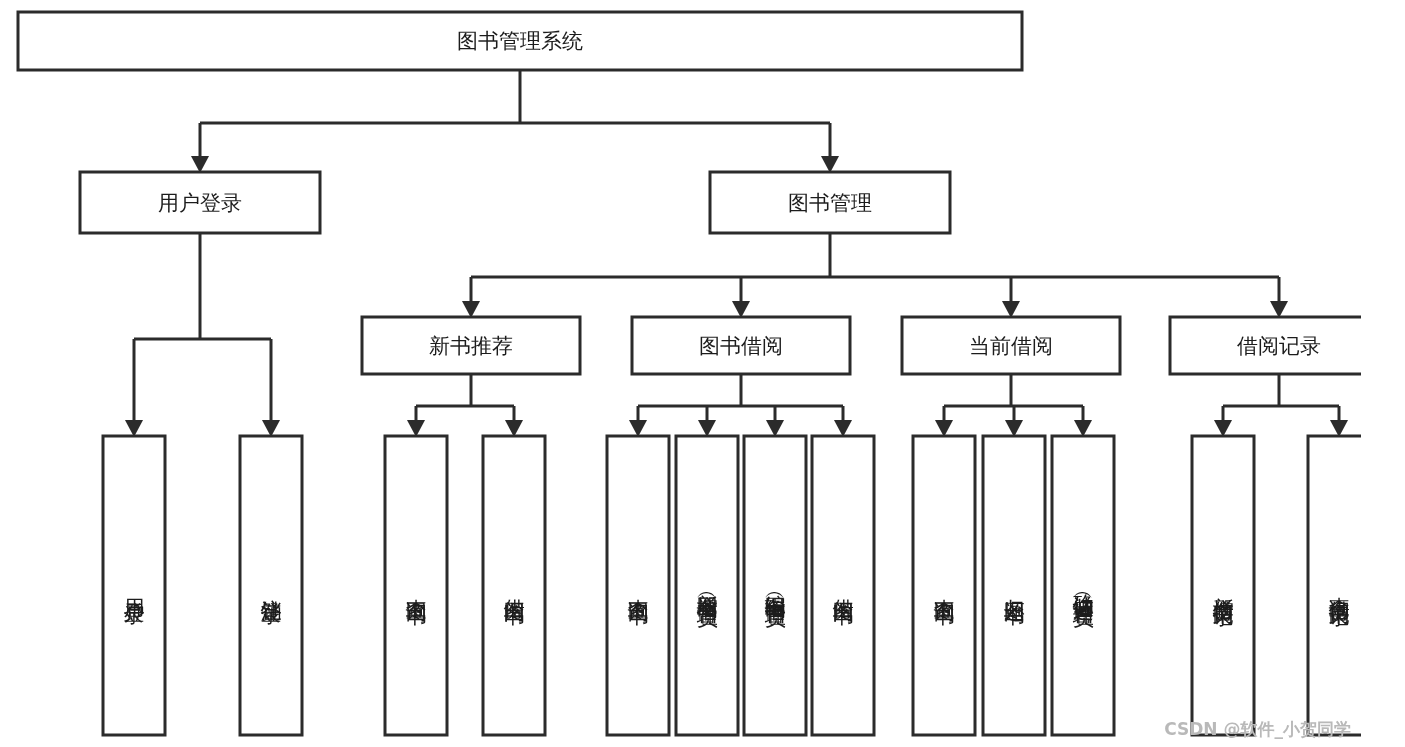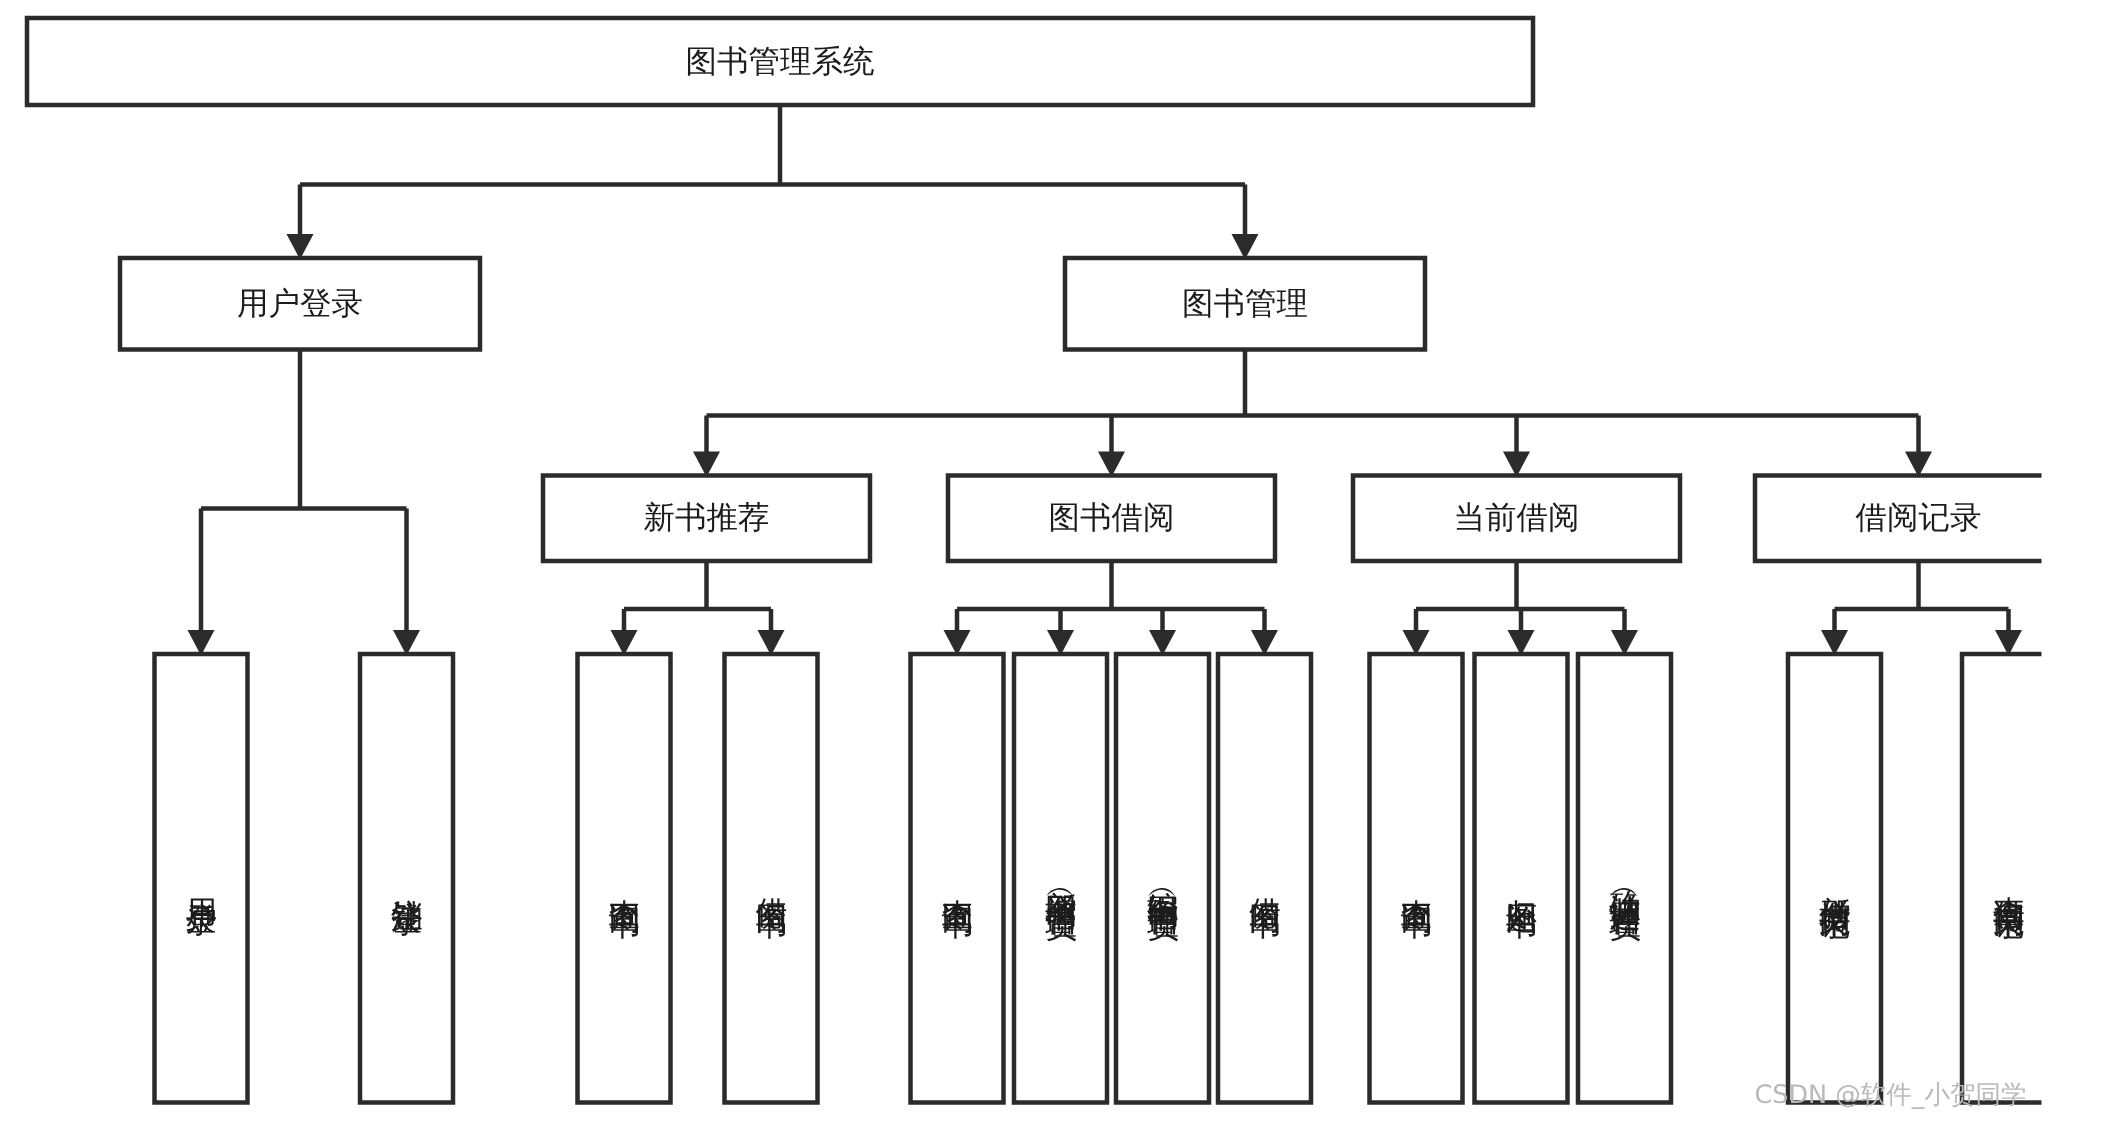--- a/index.html
+++ b/index.html
@@ -66,20 +66,21 @@
   }
   #watermark {
     position: absolute;
     right: 10px;
     bottom: 6px;
     font-family: "DejaVu Sans", "Liberation Sans", sans-serif;
     font-size: 17px;
     color: #b9b9b9;
     white-space: nowrap;
     user-select: none;
+    font-weight: bold;
   }
 </style>
 </head>
 <body>
 
 <div id="diagram-root">
 
   <svg id="chart-svg" viewBox="0 0 1405 747" xmlns="http://www.w3.org/2000/svg">
     <g id="edge-layer">
         <path d="M 520 70 L 520 123" class="connector"></path>

